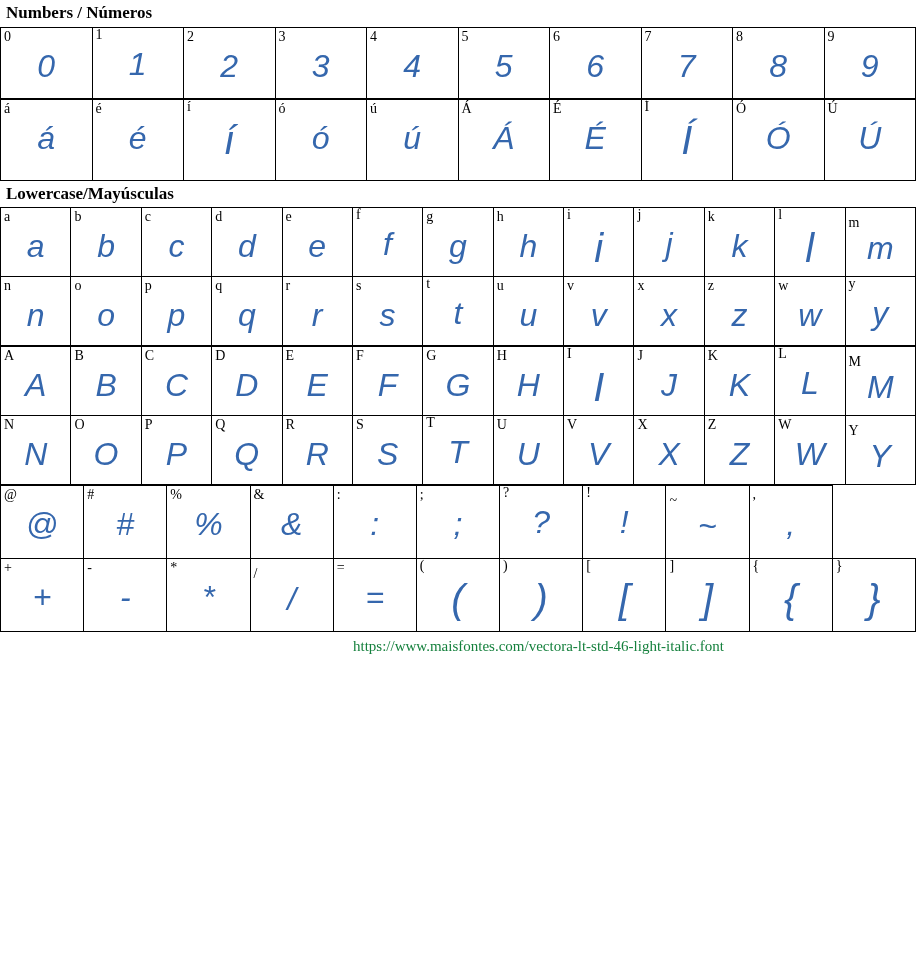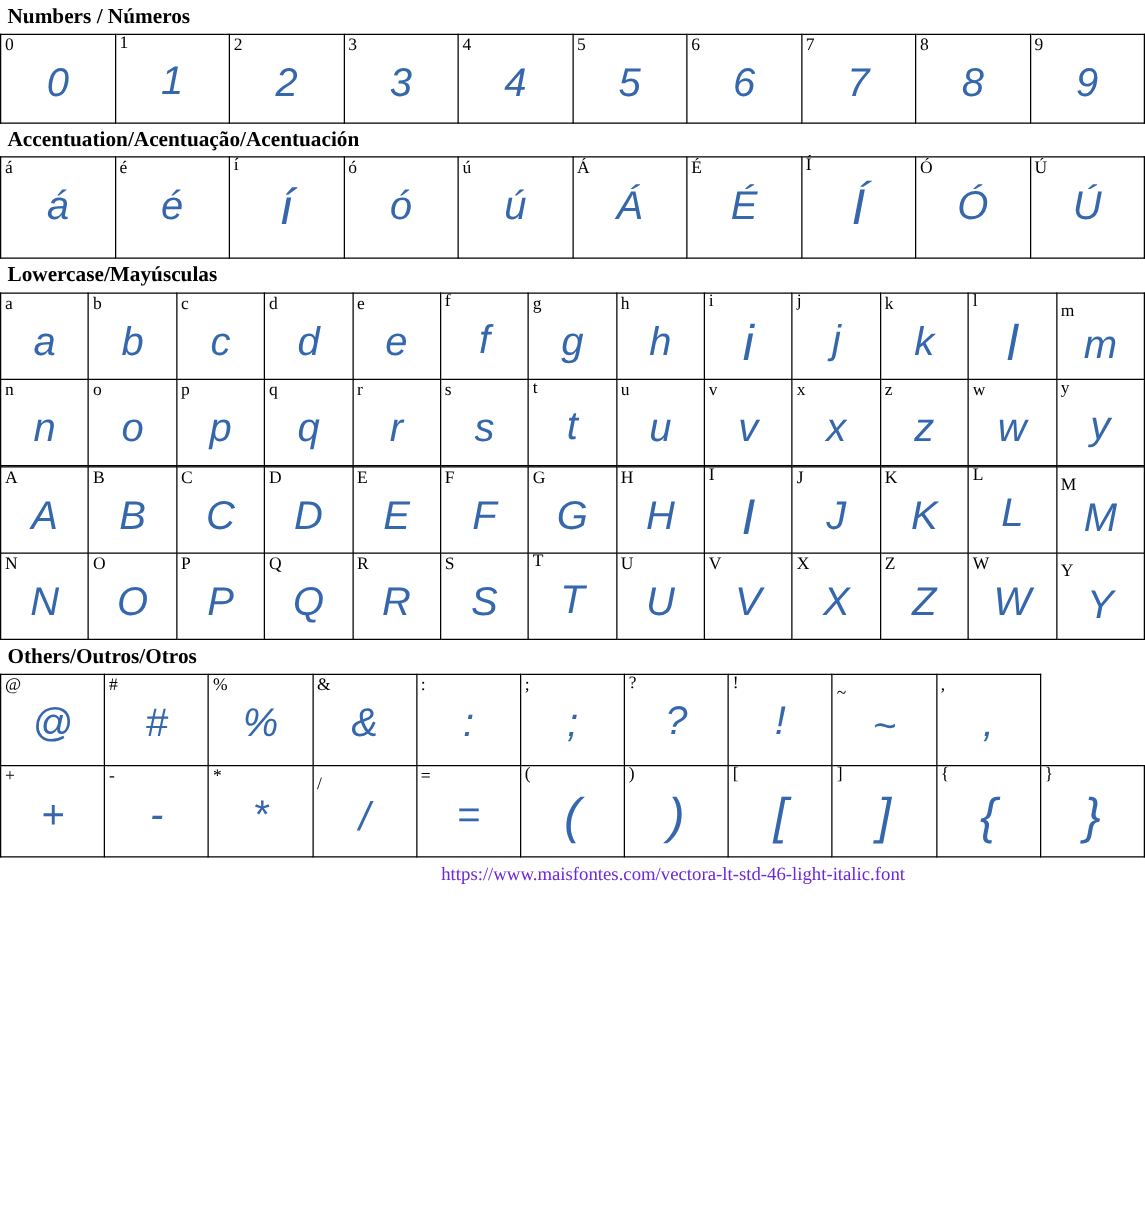--- a/index.html
+++ b/index.html
@@ -67,21 +67,21 @@
   .accent td.cell { height: 80px; }
   .lower td.cell { height: 68px; }
   .upper td.cell { height: 68px; }
   .others td.cell { height: 72px; }
 
   .footer {
     text-align: right;
     font-family: "Liberation Serif", serif;
     font-size: 15px;
     padding: 6px 4px 0 0;
-    color: #6d28d9;
+    color: #15803d;
   }
 </style>
 </head>
 <body>
 
 <div class="page">
 
   <div class="section-title">Numbers / Números</div>
   <table class="glyphs numbers">
     <tbody>
@@ -123,21 +123,20 @@
             <span class="sample">8</span>
           </td>
       <td class="cell">
             <span class="label">9</span>
             <span class="sample">9</span>
           </td>
     </tr>
   </tbody>
     </table>
 
-  <div class="section-title">Accentuation/Acentuação/Acentuación</div>
   <table class="glyphs accent">
     <tbody>
         <tr>
       <td class="cell">
             <span class="label">á</span>
             <span class="sample">á</span>
           </td>
       <td class="cell">
             <span class="label">é</span>
             <span class="sample">é</span>
@@ -398,21 +397,20 @@
             <span class="sample">W</span>
           </td>
       <td class="cell drop">
             <span class="label">Y</span>
             <span class="sample">Y</span>
           </td>
     </tr>
   </tbody>
     </table>
 
-  <div class="section-title">Others/Outros/Otros</div>
   <table class="glyphs others">
     <tbody>
         <tr>
       <td class="cell">
             <span class="label">@</span>
             <span class="sample">@</span>
           </td>
       <td class="cell">
             <span class="label">#</span>
             <span class="sample">#</span>

